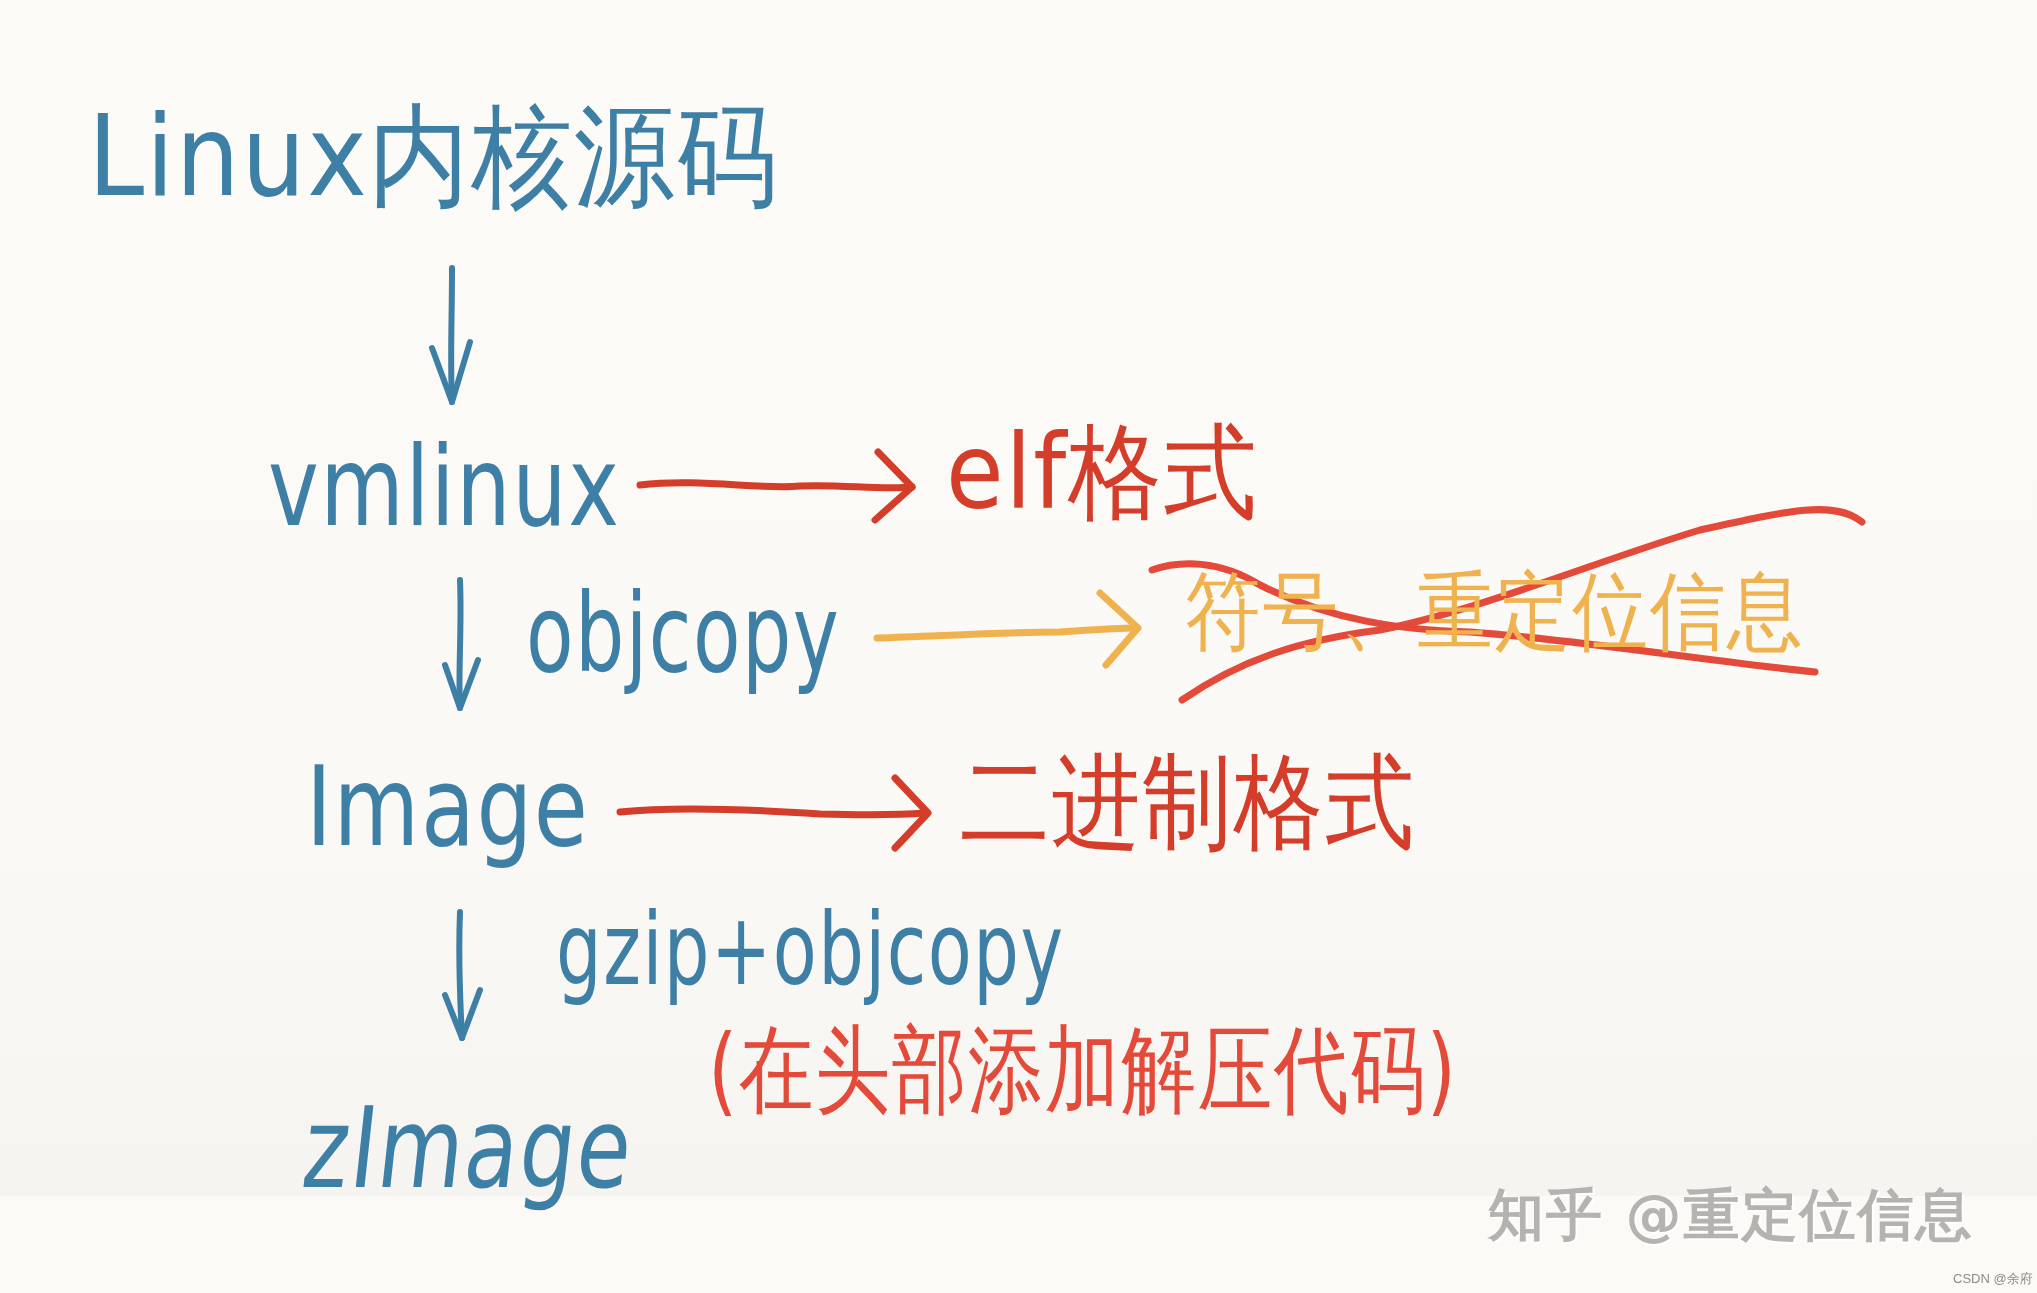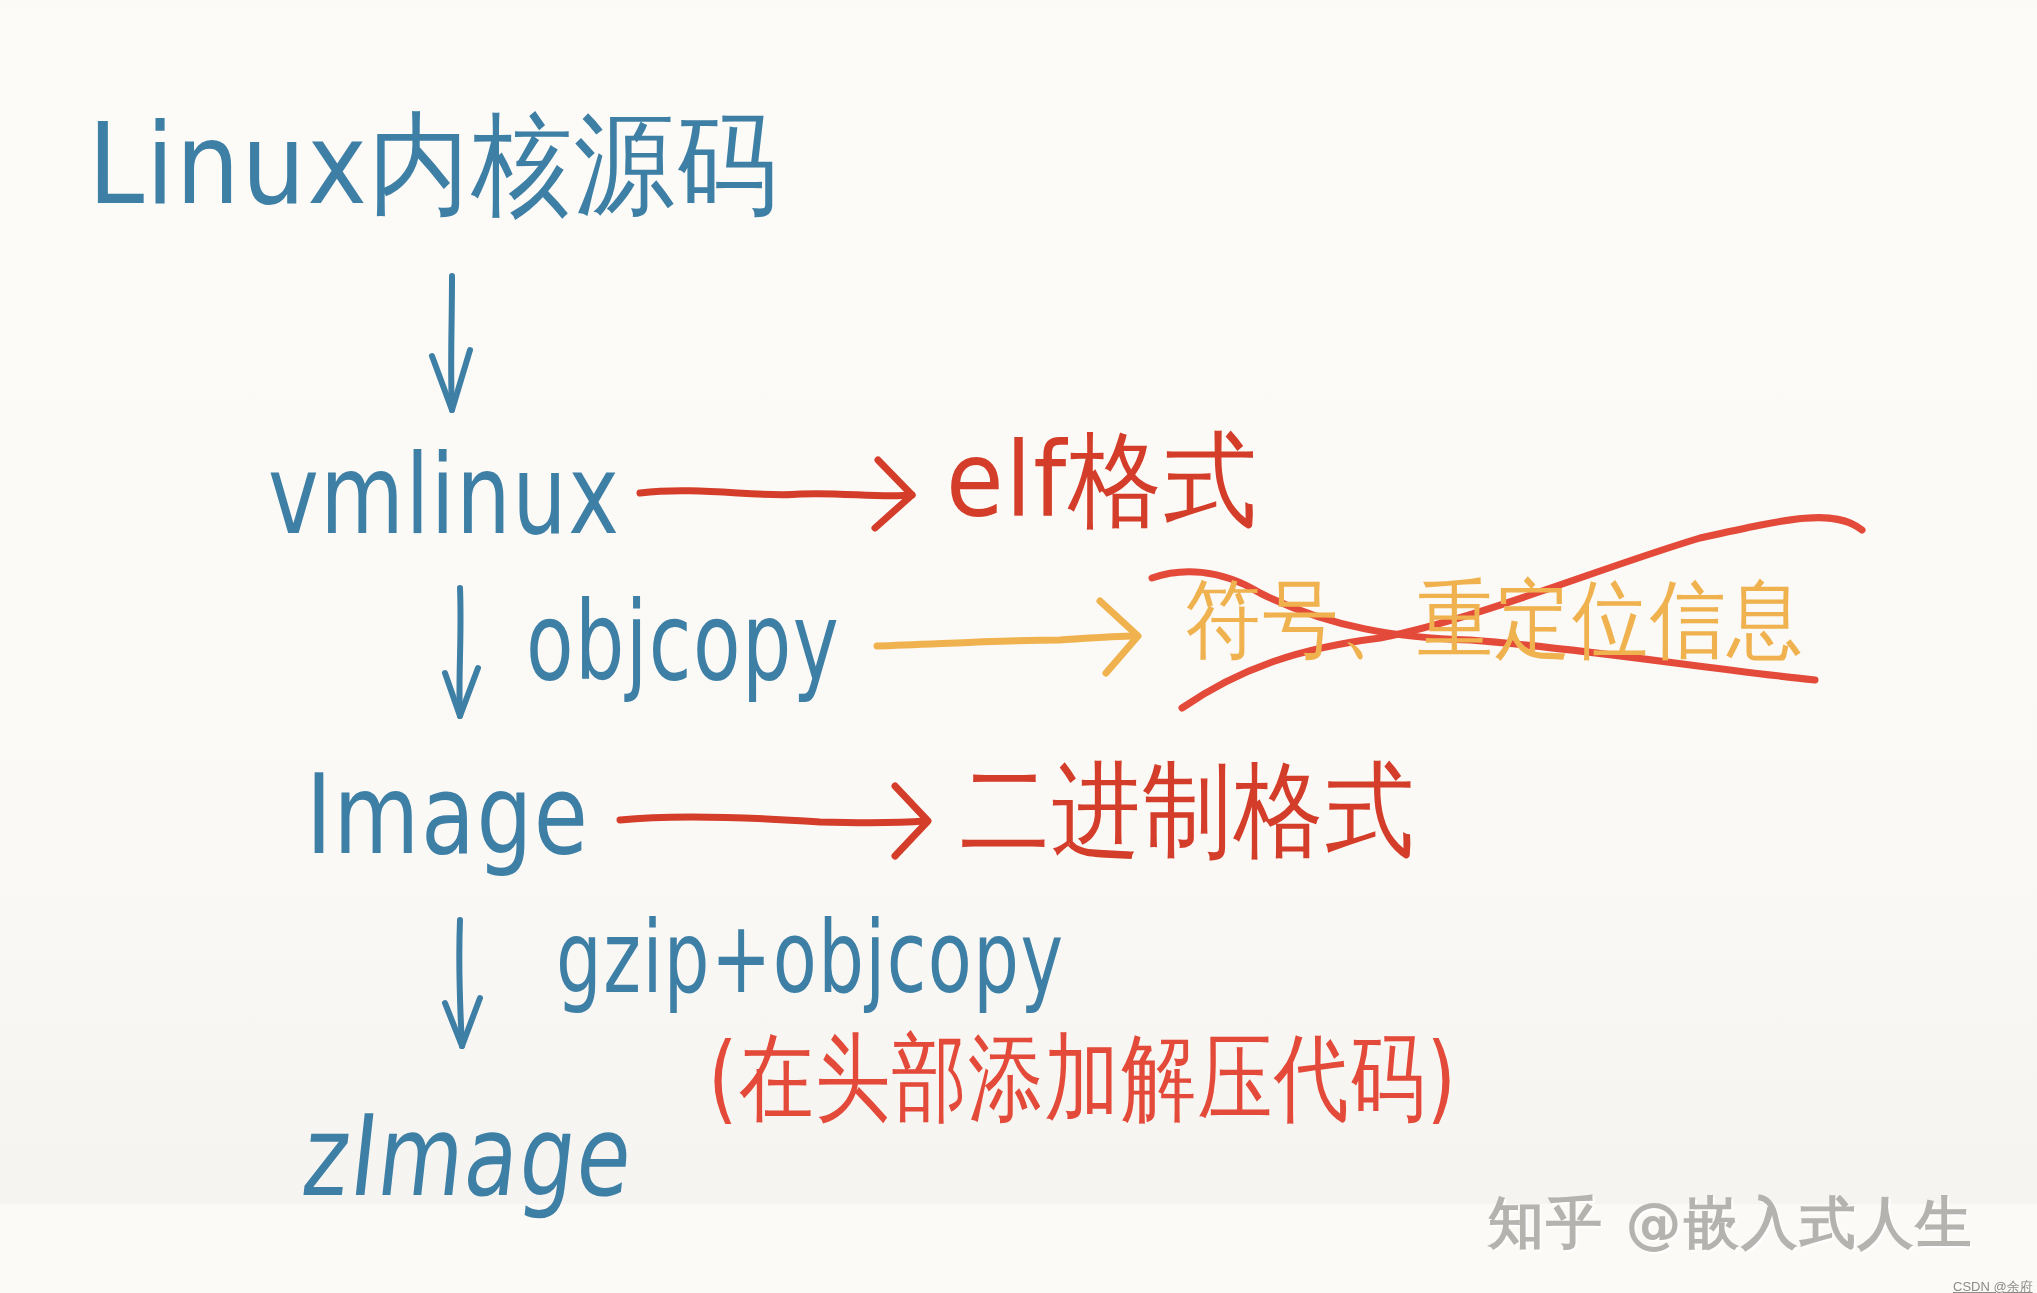--- a/index.html
+++ b/index.html
@@ -9,21 +9,21 @@
     body {
       width: 2037px;
       height: 1293px;
       background: #fcfaf6;
       position: relative;
       overflow: hidden;
       font-family: "DejaVu Sans", sans-serif;
     }
     .canvas {
       position: absolute;
-      left: 0; top: 8px;
+      left: 0; top: 0;
       width: 2037px; height: 1196px;
       background: linear-gradient(180deg, #fdfbf7 0%, #fbf9f5 70%, #f6f4f0 100%);
     }
     .hw {
       position: absolute;
       font-family: "DejaVu Sans", sans-serif;
       font-weight: normal;
       white-space: nowrap;
       line-height: 1;
       letter-spacing: 2px;
@@ -39,21 +39,20 @@
       font-weight: bold;
       white-space: nowrap;
       text-shadow: 2px 2px 0 #ffffff;
     }
     .csdn {
       position: absolute;
       color: #8d8b89;
       font-family: "Liberation Sans", sans-serif;
       font-size: 13px;
       white-space: nowrap;
-      text-decoration: underline;
     }
     svg.arrows {
       position: absolute;
       left: 0; top: 0;
       width: 2037px; height: 1293px;
       pointer-events: none;
     }
     svg path {
       fill: none;
       stroke-linecap: round;
@@ -117,17 +116,17 @@
   <div class="hw blue" style="left:306px; top:752px; font-size:110px; transform: scaleX(0.8);">Image</div>
 
   <div class="hw red" style="left:960px; top:750px; font-size:104px; transform: scaleX(0.86);">二进制格式</div>
 
   <div class="hw blue" style="left:556px; top:900px; font-size:100px; transform: scaleX(0.72);">gzip+objcopy</div>
 
   <div class="hw red" style="left:708px; top:1022px; font-size:96px; transform: scaleX(0.78); color:#e34a3a;">(在头部添加解压代码)</div>
 
   <div class="hw blue" style="left:304px; top:1092px; font-size:112px; transform: scaleX(0.78) skewX(-8deg);">zImage</div>
 
-  <div class="wm" style="left:1488px; top:1178px; font-size:56px; letter-spacing:2px;">知乎 @嵌入式人生</div>
+  <div class="wm" style="left:1488px; top:1178px; font-size:56px; letter-spacing:2px;">知乎 @重定位信息</div>
 
   <div class="csdn" style="left:1953px; top:1270px;">CSDN @余府</div>
 
 </div>
 
 </body></html>

